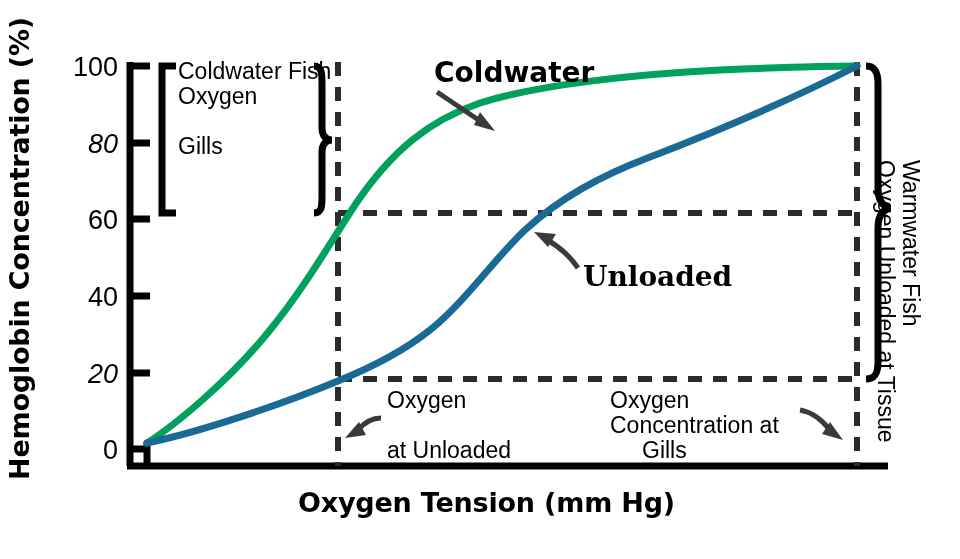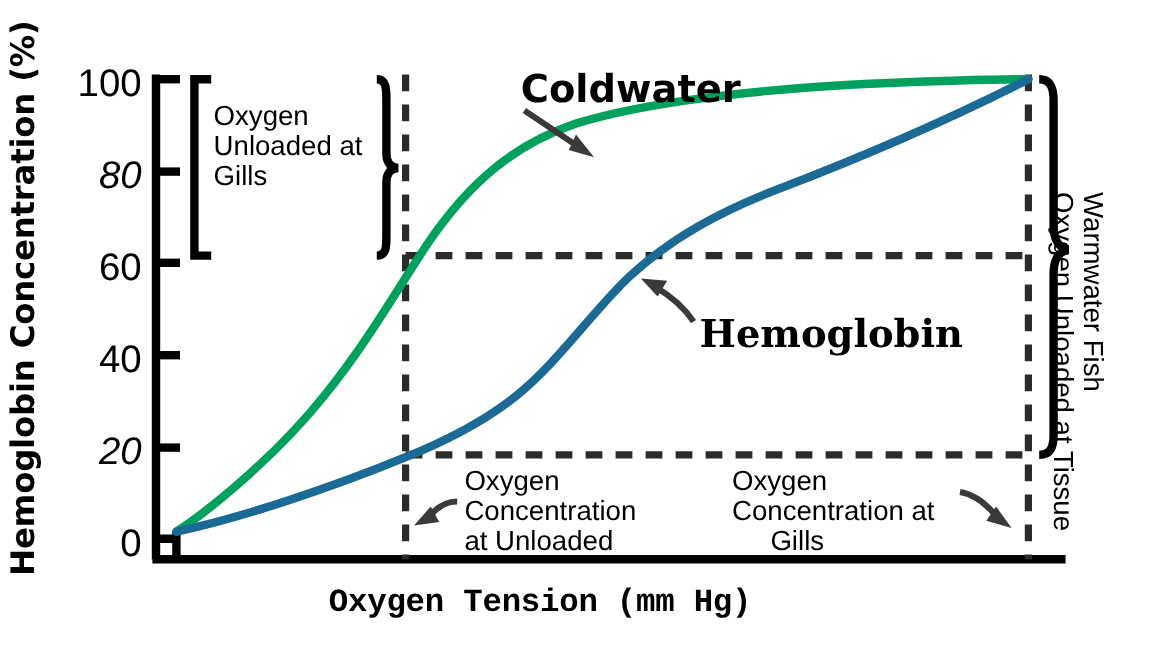--- a/index.html
+++ b/index.html
@@ -24,40 +24,40 @@
     left: 0;
     top: 0;
   }
   .txt {
     position: absolute;
     white-space: pre;
     line-height: 1.04;
     color: #000;
   }
   .tick-label {
-    font-size: 32px;
+    font-size: 27px;
     text-align: right;
     font-family: "Liberation Sans", sans-serif;
   }
   .axis-title {
     font-size: 27px;
     font-weight: bold;
     letter-spacing: -0.2px;
     font-family: "DejaVu Sans", sans-serif;
   }
   #y-axis-title {
     transform-origin: 0 0;
     transform: rotate(-90deg);
   }
   .anno {
     font-size: 23px;
     font-family: "Liberation Sans", sans-serif;
   }
   .series-label {
-    font-size: 32px;
+    font-size: 28px;
     font-weight: bold;
     font-family: "DejaVu Serif", serif;
   }
   #coldwater-label { font-family: "DejaVu Sans", sans-serif; }
   #right-brace-text {
     transform-origin: 0 0;
     transform: rotate(90deg);
   }
 </style>
 </head>
@@ -123,40 +123,39 @@
     </g>
 
     <g>
       <path d="M 800,410 C 812,412 822,420 830,430" stroke="#3a3a3a" stroke-width="5" fill="none"></path>
       <path d="M 843,440 L 822,434 L 830,422 Z" fill="#3a3a3a"></path>
     </g>
   </svg>
 
   <div class="txt axis-title" id="y-axis-title" style="left:6px; top:480px;">Hemoglobin Concentration (%)</div>
 
-  <div class="txt axis-title" style="left:274px; top:489px;font-family:Liberation Mono, monospace;">Oxygen Tension (mm Hg)</div>
+  <div class="txt axis-title" style="left:298px; top:489px;">Oxygen Tension (mm Hg)</div>
 
   <div class="txt tick-label" style="left:58px; top:53px;  width:60px;">100</div>
   <div class="txt tick-label" style="left:58px; top:130px; width:60px;font-style:italic;">80</div>
   <div class="txt tick-label" style="left:58px; top:206px; width:60px;">60</div>
   <div class="txt tick-label" style="left:58px; top:283px; width:60px;">40</div>
   <div class="txt tick-label" style="left:58px; top:360px; width:60px;font-style:italic;">20</div>
   <div class="txt tick-label" style="left:58px; top:436px; width:60px;">0</div>
 
+  <div class="txt anno" style="left:178px; top:60px;">Coldwater Fish</div>
   <div class="txt anno" style="left:178px; top:85px;">Oxygen</div>
-  <div class="txt anno" style="left:178px; top:110px;">Unloaded at</div>
   <div class="txt anno" style="left:178px; top:135px;">Gills</div>
 
   <div class="txt anno" id="right-brace-text" style="left:922px; top:160px;">Warmwater Fish</div>
   <div class="txt anno" style="left:897px; top:160px; transform-origin:0 0; transform:rotate(90deg);">Oxygen Unloaded at Tissue</div>
 
   <div class="txt series-label" id="coldwater-label" style="left:434px; top:58px;">Coldwater</div>
-  <div class="txt series-label" style="left:583px; top:262px;">Hemoglobin</div>
+  <div class="txt series-label" style="left:583px; top:262px;">Unloaded</div>
 
   <div class="txt anno" style="left:387px; top:389px;">Oxygen</div>
-  <div class="txt anno" style="left:387px; top:414px;">Concentration</div>
   <div class="txt anno" style="left:387px; top:439px;">at Unloaded</div>
 
   <div class="txt anno" style="left:610px; top:389px;">Oxygen</div>
   <div class="txt anno" style="left:610px; top:414px;">Concentration at</div>
   <div class="txt anno" style="left:610px; top:439px;margin-left:32px;">Gills</div>
 
 </div>
 
 </body></html>

